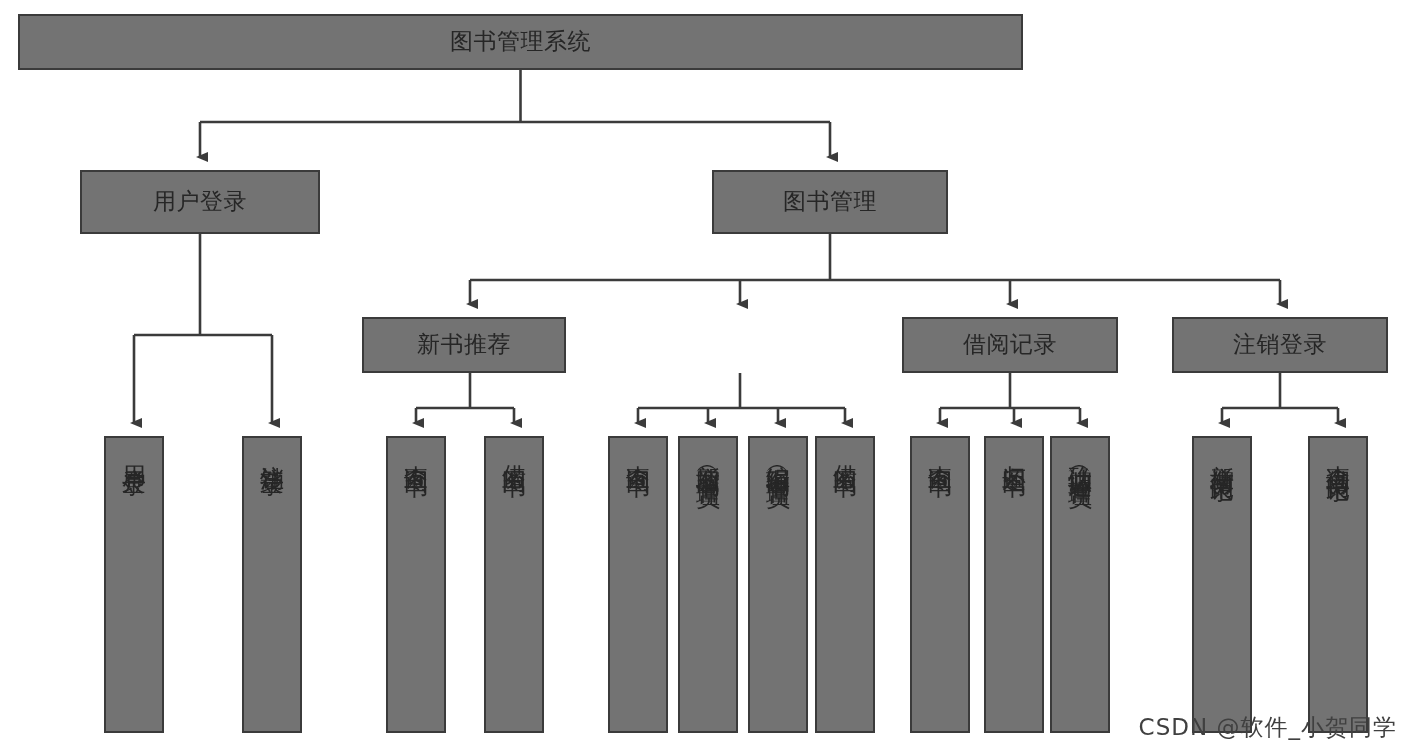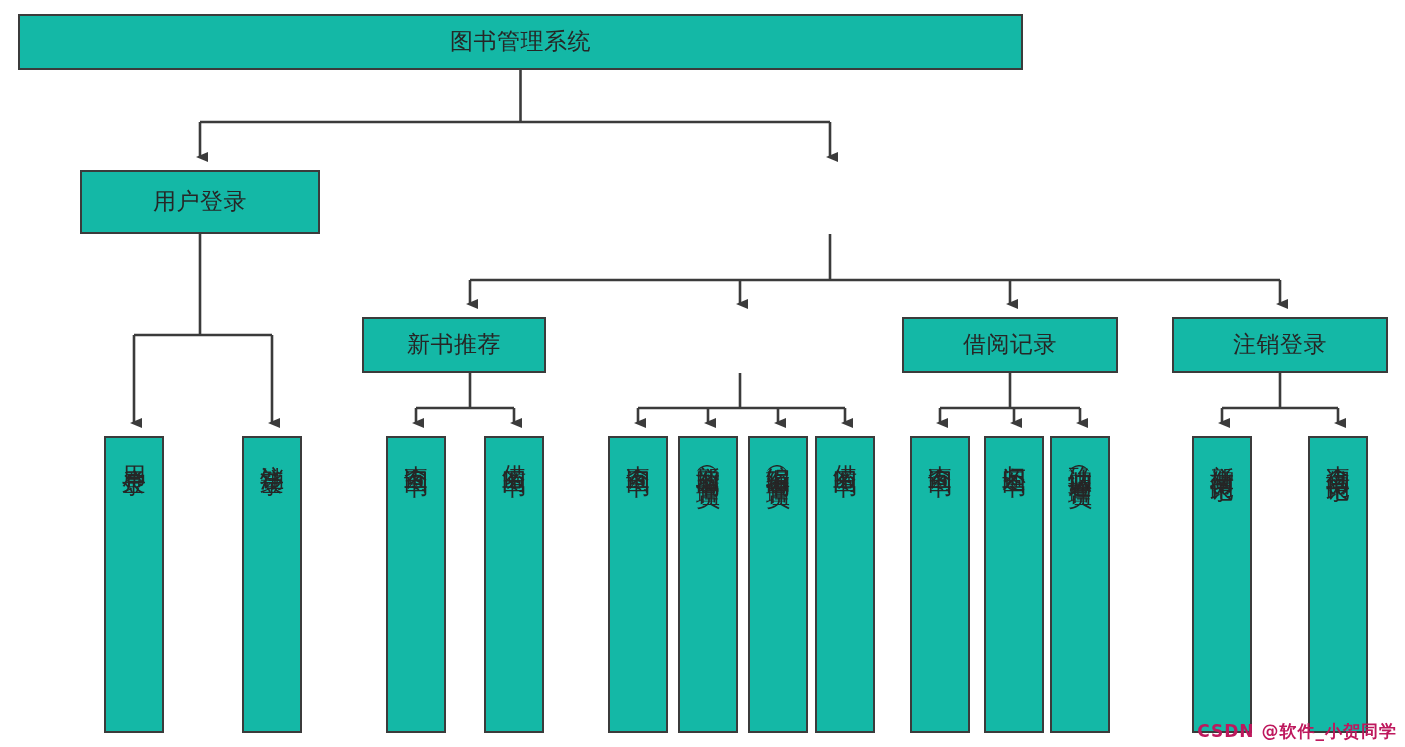--- a/index.html
+++ b/index.html
@@ -22,21 +22,21 @@
     position: absolute;
     left: 0;
     top: 0;
     width: 1405px;
     height: 747px;
     display: block;
   }
   .node-box {
     position: absolute;
     box-sizing: border-box;
-    background: #14b8a6;
+    background: #737373;
     border: 2px solid #3b3b3b;
     display: flex;
     align-items: center;
     justify-content: center;
     color: #1a1a1a;
   }
   .node-label {
     font-family: "DejaVu Sans", "Liberation Sans", sans-serif;
     line-height: 1.18;
     text-align: center;
@@ -56,27 +56,26 @@
     text-orientation: upright;
     font-size: 24px;
     letter-spacing: 3px;
     line-height: 1.0;
     white-space: nowrap;
   }
   .watermark {
     position: absolute;
     right: 8px;
     bottom: 4px;
-    font-size: 17px;
-    color: #be185d;
+    font-size: 23px;
+    color: #404040;
     letter-spacing: 1px;
     font-family: "DejaVu Sans", "Liberation Sans", sans-serif;
     pointer-events: none;
     white-space: nowrap;
-    font-weight: bold;
   }
 </style>
 </head>
 <body>
 
 <div id="diagram-root">
 
   <svg class="diagram-canvas" viewBox="0 0 1405 747" preserveAspectRatio="none" aria-hidden="true">
     <defs>
       <marker id="arrowhead" markerWidth="12" markerHeight="12" refX="5" refY="8" orient="auto" markerUnits="userSpaceOnUse">
@@ -120,22 +119,25 @@
       </g>
   </svg>
 
   <div class="node-box horiz" style="left: 18px; top: 14px; width: 1005px; height: 56px;">
     <span class="node-label">图书管理系统</span>
   </div>
 
   <div class="node-box horiz" style="left: 80px; top: 170px; width: 240px; height: 64px;">
     <span class="node-label">用户登录</span>
   </div>
+  <div class="node-box horiz" style="left: 712px; top: 170px; width: 236px; height: 64px;">
+    <span class="node-label">图书管理</span>
+  </div>
 
-  <div class="node-box horiz" style="left: 362px; top: 317px; width: 184px; height: 56px;">
+  <div class="node-box horiz" style="left: 362px; top: 317px; width: 204px; height: 56px;">
     <span class="node-label">新书推荐</span>
   </div>
   <div class="node-box horiz" style="left: 902px; top: 317px; width: 216px; height: 56px;">
     <span class="node-label">借阅记录</span>
   </div>
   <div class="node-box horiz" style="left: 1172px; top: 317px; width: 216px; height: 56px;">
     <span class="node-label">注销登录</span>
   </div>
 
   <div class="node-box vert" style="left: 104px; top: 436px; width: 60px; height: 297px;">

